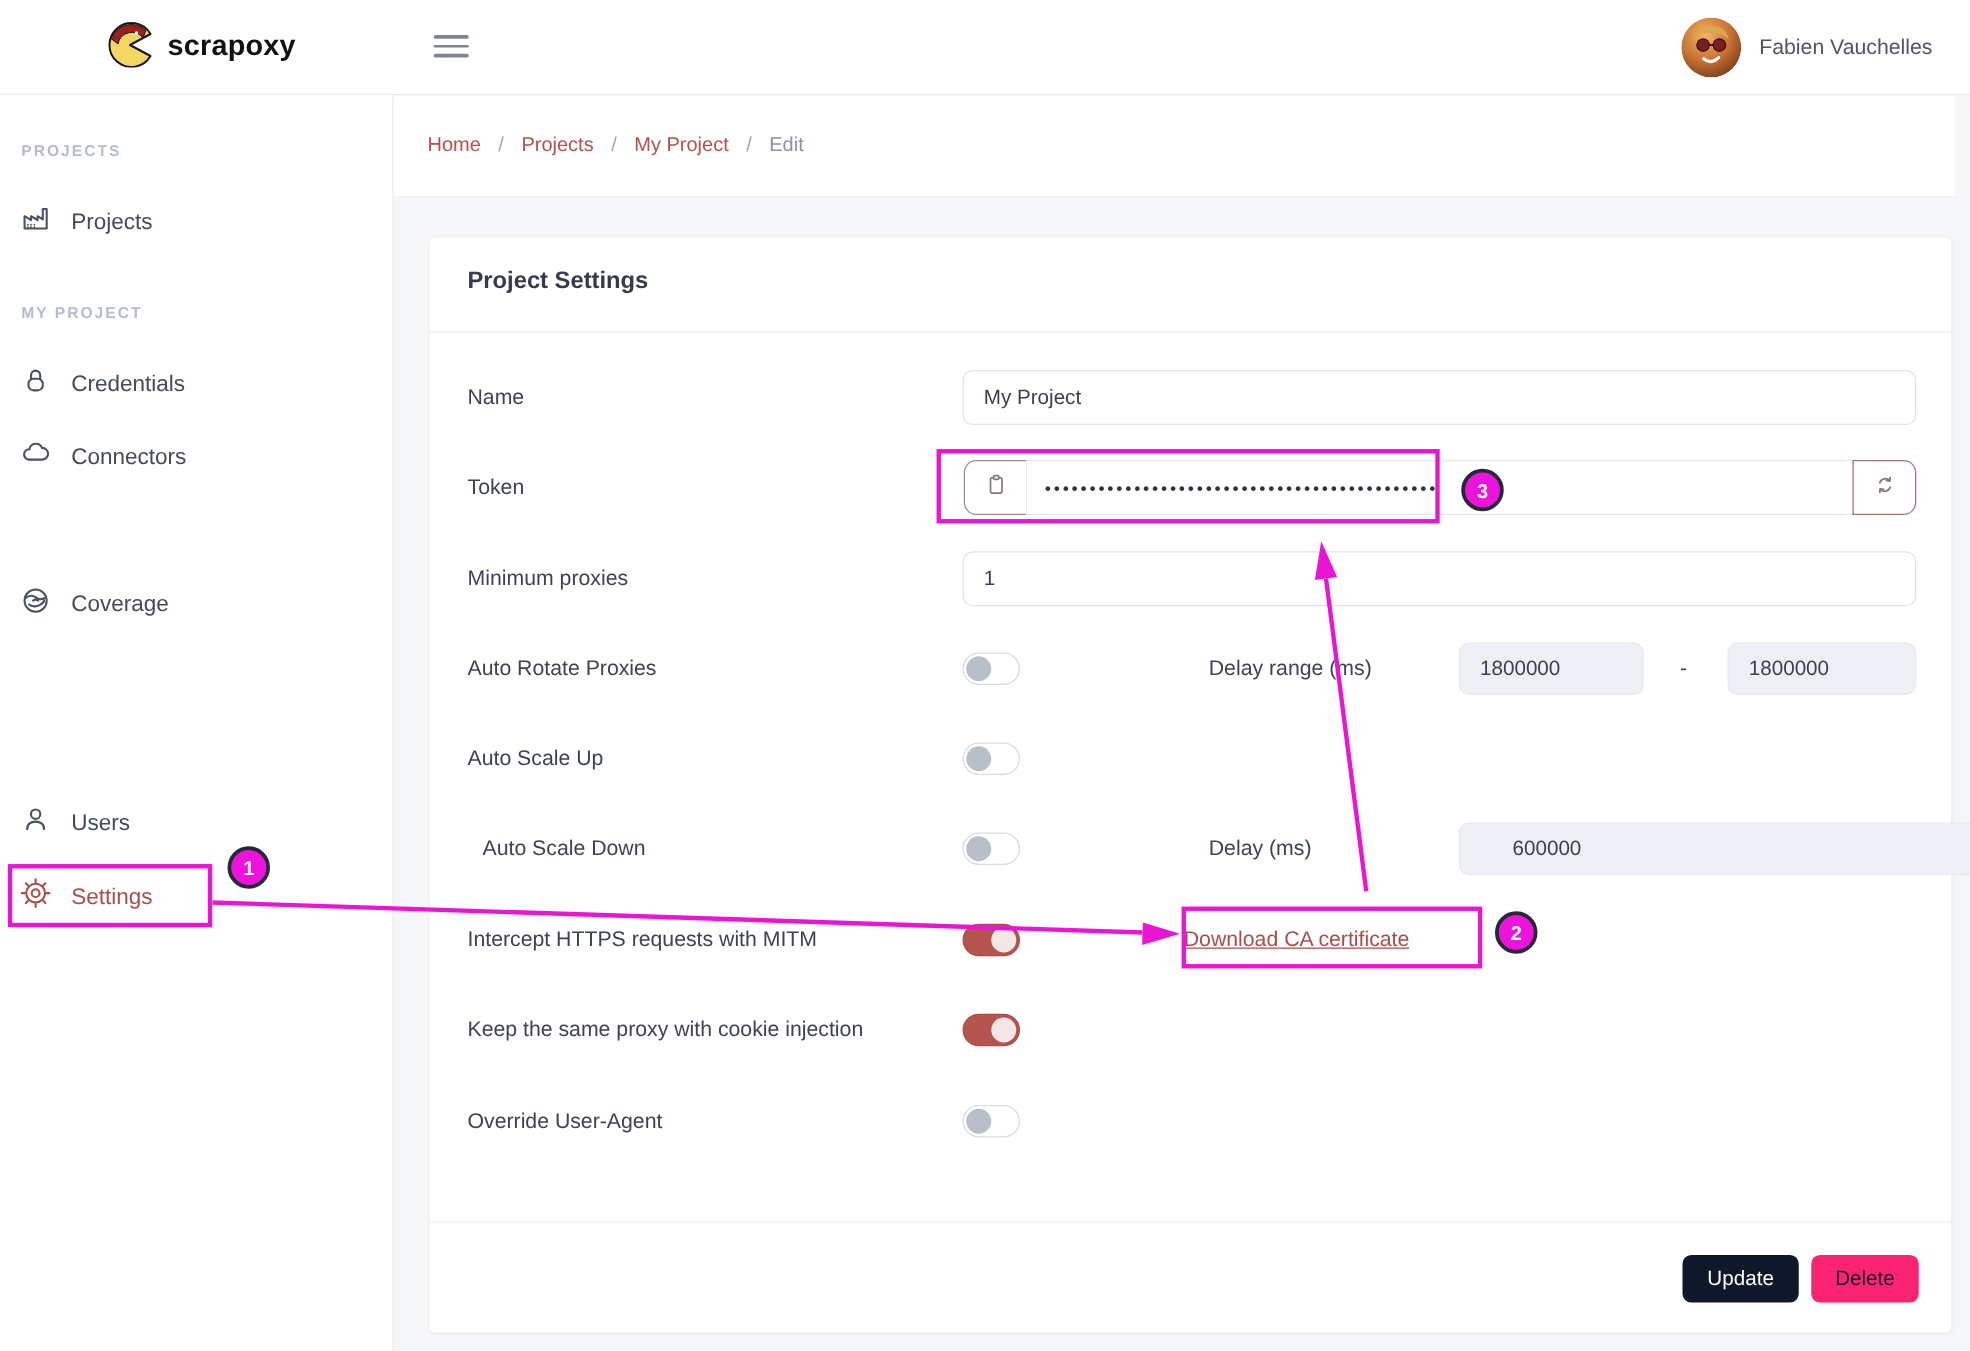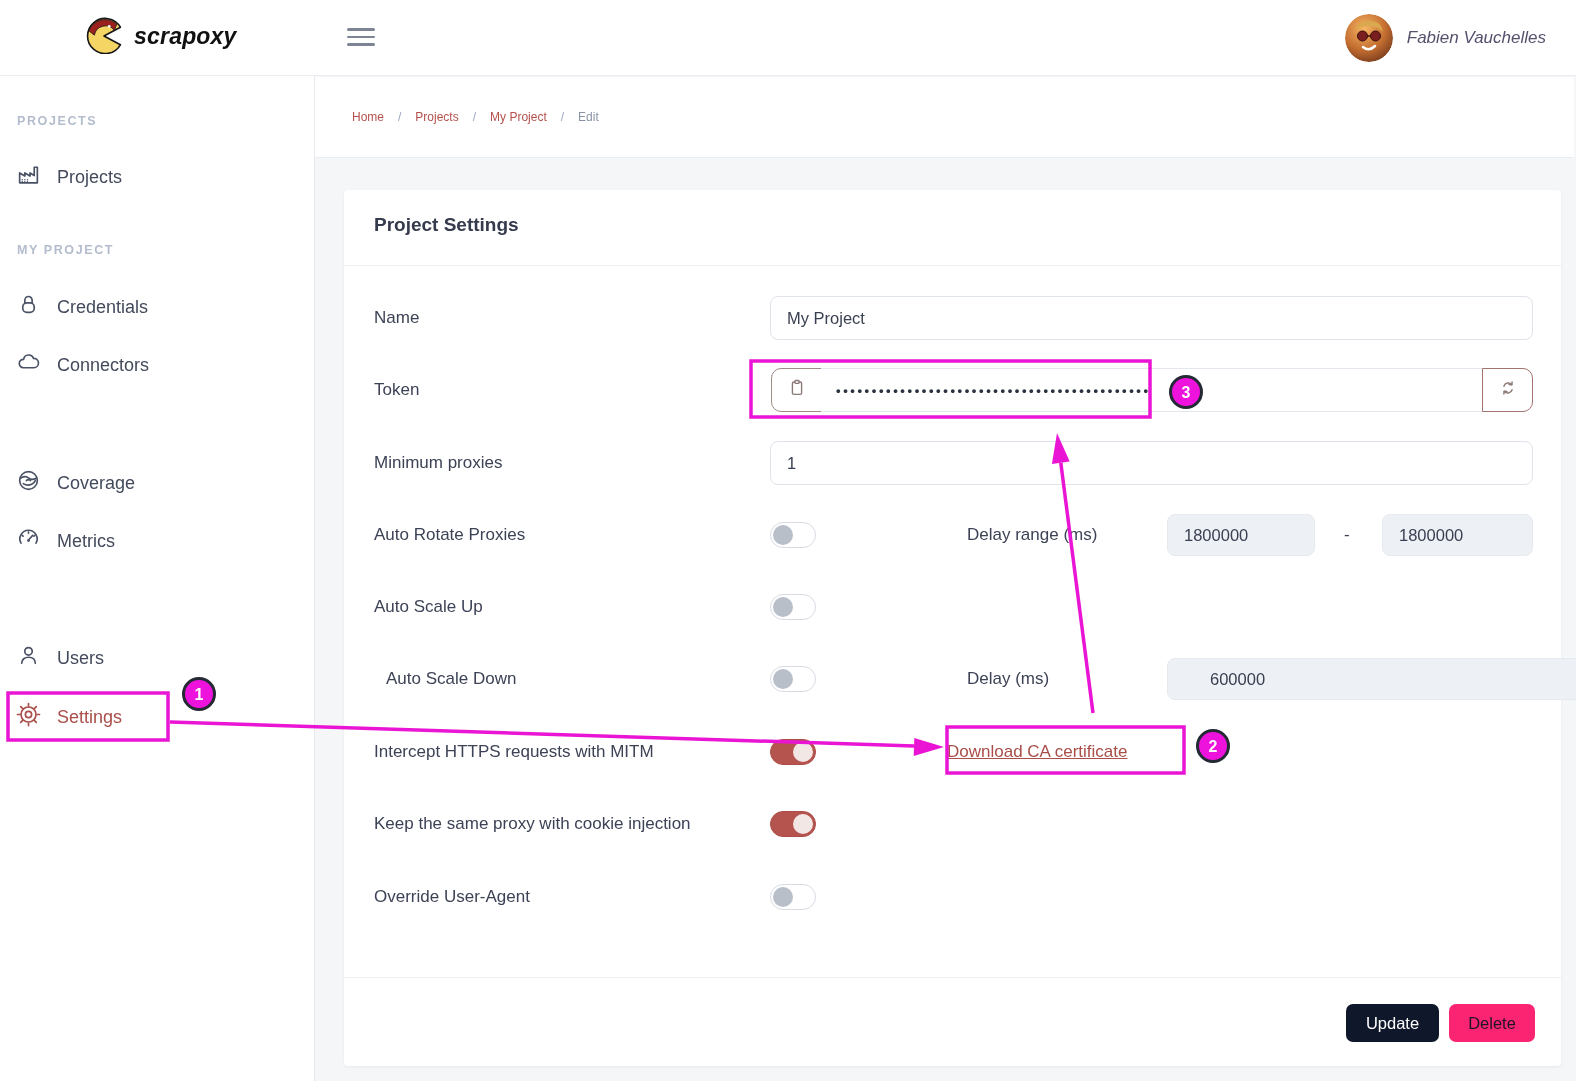--- a/index.html
+++ b/index.html
@@ -1,40 +1,40 @@
 <!DOCTYPE html>
 <html><head>
 <meta charset="utf-8">
 <style>
   * { margin:0; padding:0; box-sizing:border-box; }
   html,body { background:#f5f6f8; }
   body { font-family:"Liberation Sans", sans-serif; color:#3d4356; }
   .page { position:relative; width:1576px; height:1081px; background:#f5f6f8; overflow:hidden; }
 
   
-  .topbar { position:absolute; left:0; top:0; width:1576px; height:76px; background:#fff; border-bottom:1px solid #e9edf2; z-index:5;font-style:italic; }
+  .topbar { position:absolute; left:0; top:0; width:1576px; height:76px; background:#fff; border-bottom:1px solid #e9edf2; z-index:5; }
   .logo-wrap { position:absolute; left:84px; top:14px; display:flex; align-items:center; gap:10px; }
   .logo-text { font-size:23px; font-weight:bold; color:#111; letter-spacing:.2px; }
   .hamburger { position:absolute; left:347px; top:24px; width:28px; height:26px; display:flex; flex-direction:column; justify-content:center; gap:5px; cursor:pointer; }
   .hamburger span { display:block; height:2.5px; background:#7d8494; border-radius:2px; }
   .userbox { position:absolute; right:30px; top:14px; display:flex; align-items:center; gap:14px; }
   .user-name { font-size:17px; color:#57506d; }
   .avatar { width:48px; height:48px; border-radius:50%; overflow:hidden; flex:none; }
 
   
   .sidebar { position:absolute; left:0; top:0; width:315px; height:1081px; background:#fff; border-right:1px solid #e7e9ee; z-index:4; }
   .side-section { font-size:12.5px; font-weight:bold; letter-spacing:1.6px; color:#b3bdcd; padding-left:17px; }
   .side-item { position:absolute; left:0; width:315px; height:44px; display:flex; align-items:center; gap:16px; padding-left:16px; font-size:18px; color:#434a5c; cursor:pointer; }
   .side-item svg { flex:none; }
   .side-item.active { color:#a94e49; }
   .icon-stroke { stroke:#4a5164; fill:none; stroke-width:1.6; stroke-linecap:round; stroke-linejoin:round; }
   .active .icon-stroke { stroke:#a94e49; }
 
   
-  .crumbbar { position:absolute; left:314px; top:77px; width:1260px; height:81px; background:#fff; border-bottom:1px solid #e9edf2; display:flex; align-items:center; padding-left:38px; font-size:12px; }
+  .crumbbar { position:absolute; left:304px; top:77px; width:1260px; height:81px; background:#fff; border-bottom:1px solid #e9edf2; display:flex; align-items:center; padding-left:38px; font-size:16px; }
   .crumb-link { color:#b5504b; cursor:pointer; }
   .crumb-sep { color:#9aa7bd; margin:0 14px; }
   .crumb-current { color:#8a94a6; }
 
   
   .card { position:absolute; left:344px; top:190px; width:1217px; height:876px; background:#fff; border-radius:4px; box-shadow:0 1px 3px rgba(60,75,100,.08); }
   .card-title { position:absolute; left:30px; top:24px; font-size:19px; font-weight:600; color:#353b4d; }
   .card-hdiv { position:absolute; left:0; top:75px; width:100%; height:1px; background:#edf0f4; }
   .card-fdiv { position:absolute; left:0; top:787px; width:100%; height:1px; background:#edf0f4; }
 
@@ -155,31 +155,20 @@
       <span>
         <svg width="25" height="25" viewBox="0 0 24 24">
             <circle class="icon-stroke" cx="12" cy="12" r="8.5"></circle>
             <path class="icon-stroke" d="M5 9.5 Q9 7 12 9.5 T19 10 M7 15 Q11 17.5 15 15.5 Q18 14 18.5 12"></path>
             <path class="icon-stroke" d="M10 12 q2 -1.5 4 0"></path>
           </svg>
       </span>
       <span>Coverage</span>
     </div>
 
-    <div class="side-item" style="top:519px;">
-      <span>
-        <svg width="25" height="25" viewBox="0 0 24 24">
-            <path class="icon-stroke" d="M4.8 16.5 A8.3 8.3 0 1 1 19.2 16.5"></path>
-            <path class="icon-stroke" d="M12 13.5 L16 9"></path>
-            <circle cx="12" cy="14" r="1.4" fill="#4a5164"></circle>
-            <path class="icon-stroke" d="M6 9 l.8.8 M12 5.8 v1.1 M18 9 l-.8.8"></path>
-          </svg>
-      </span>
-      <span>Metrics</span>
-    </div>
 
 
     <div class="side-item" style="top:636px;">
       <span>
         <svg width="25" height="25" viewBox="0 0 24 24">
             <circle class="icon-stroke" cx="12" cy="8" r="3.6"></circle>
             <path class="icon-stroke" d="M5.5 19.5 c0-4 3-5.8 6.5-5.8 s6.5 1.8 6.5 5.8"></path>
           </svg>
       </span>
       <span>Users</span>

